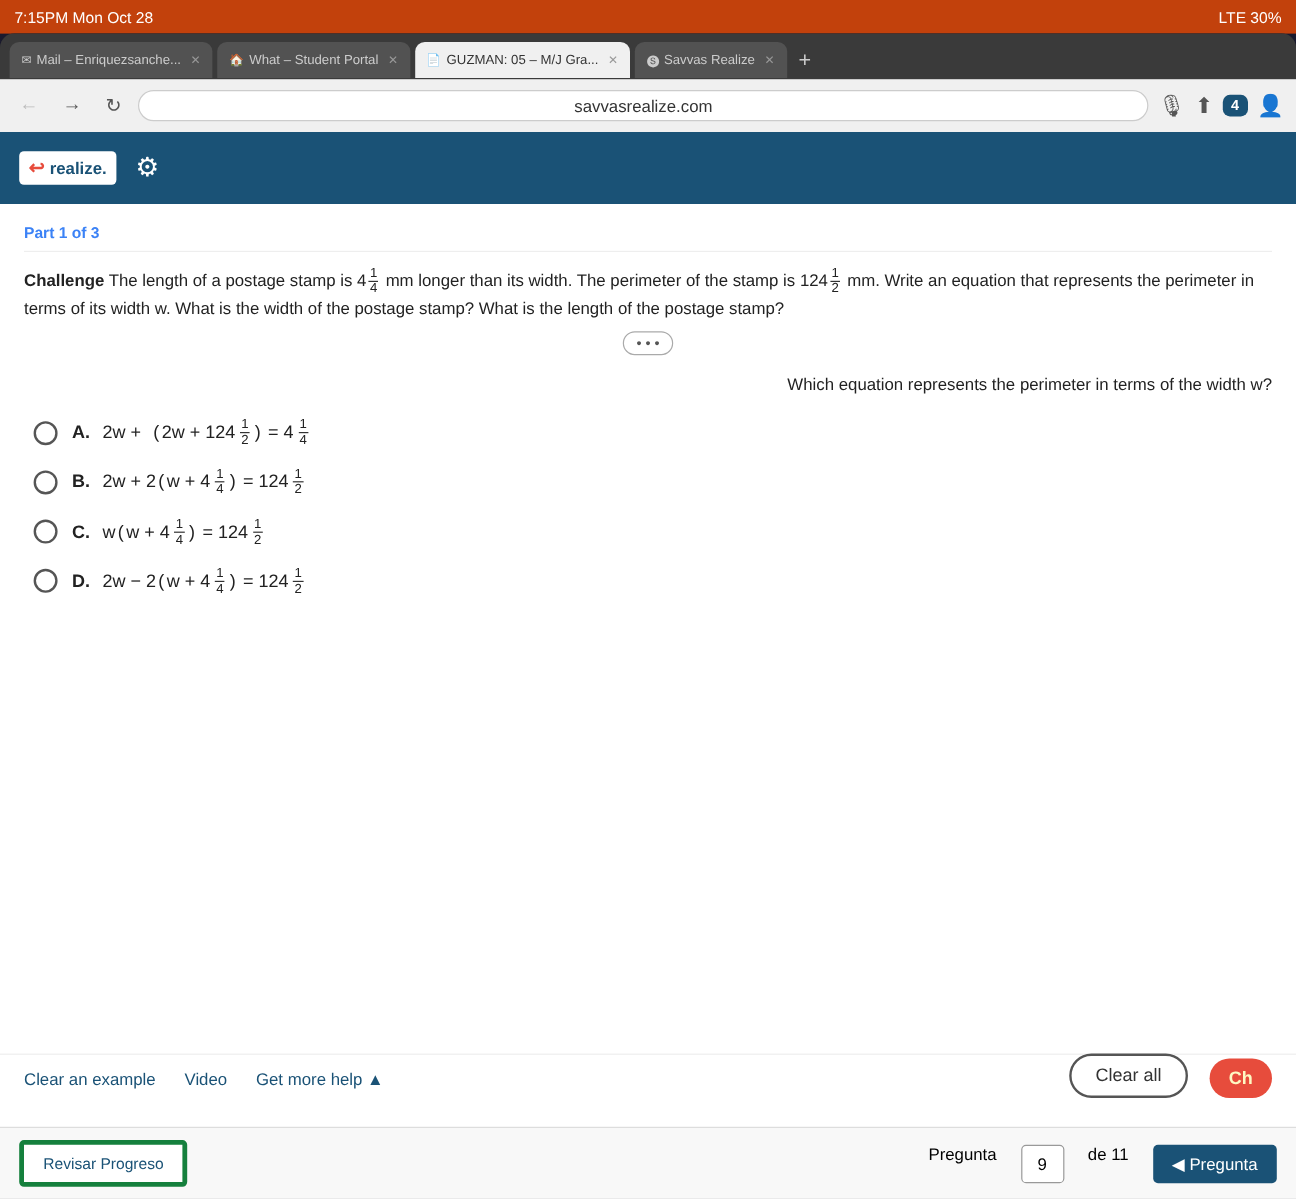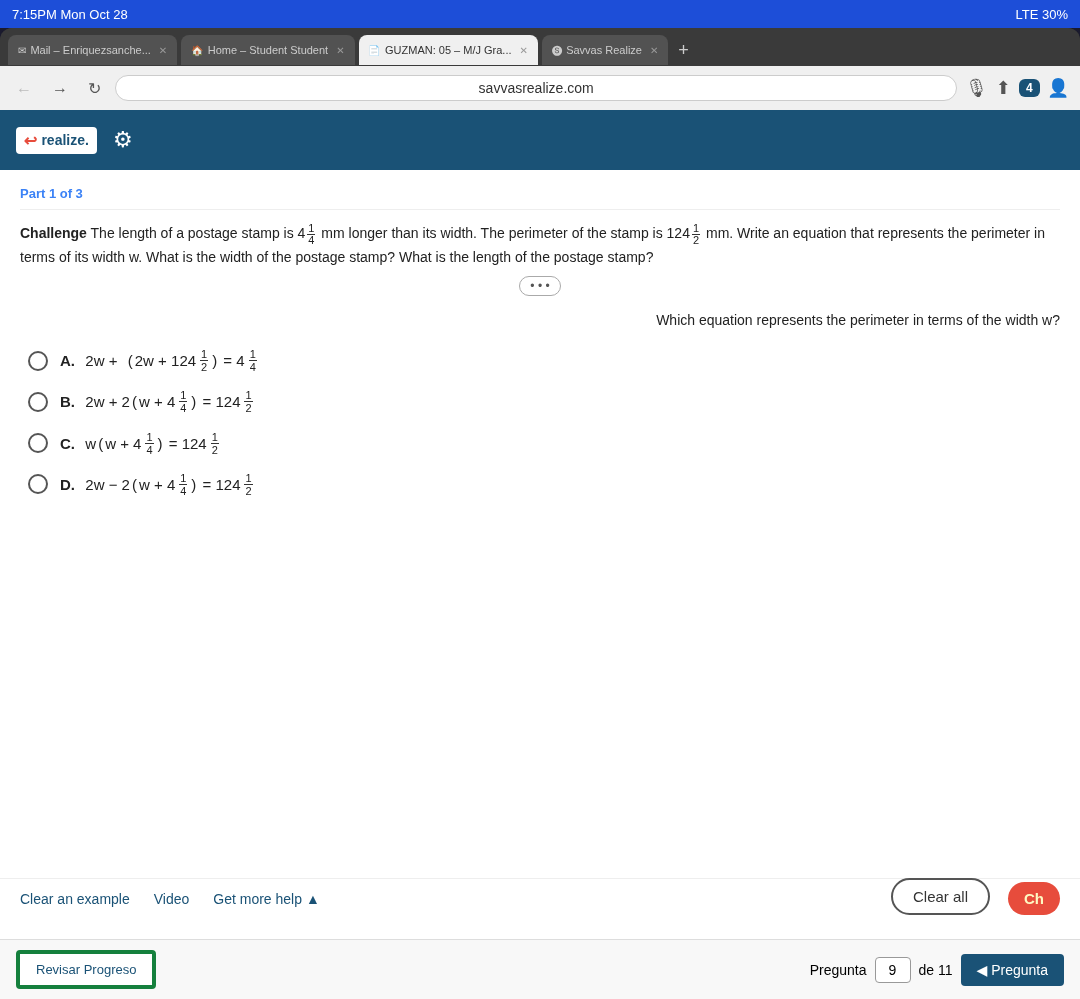--- a/index.html
+++ b/index.html
@@ -7,21 +7,21 @@
       background: #1a1a2e;
       font-family: -apple-system, BlinkMacSystemFont, 'Segoe UI', Arial, sans-serif;
       width: 1080px;
       height: 999px;
       overflow: hidden;
       position: relative;
     }
 
     
     .status-bar {
-      background: #1d4ed8;
+      background: #c2410c;
       color: white;
       display: flex;
       justify-content: space-between;
       align-items: center;
       padding: 4px 12px;
       font-size: 13px;
       height: 28px;
     }
 
     
@@ -315,22 +315,21 @@
       border-radius: 4px;
       padding: 8px 16px;
       font-size: 13px;
       cursor: pointer;
       color: #1a5276;
       font-weight: 500;
     }
 
     .pagination {
       display: flex;
-      align-items: center;
-      gap: 8px;
+      gap: 20px;
       font-size: 14px;
     }
 
     .page-input {
       border: 1px solid #999;
       border-radius: 4px;
       width: 36px;
       text-align: center;
       padding: 4px;
       font-size: 14px;
@@ -360,21 +359,21 @@
 <div class="browser-chrome">
 
   <div class="tab-bar">
     <div class="tab">
       <span style="font-size:10px;">✉</span>
       <span>Mail – Enriquezsanche...</span>
       <span class="close-x">✕</span>
     </div>
     <div class="tab">
       <span style="font-size:10px;">🏠</span>
-      <span>Home – Student Student</span>
+      <span>What – Student Portal</span>
       <span class="close-x">✕</span>
     </div>
     <div class="tab active">
       <span style="font-size:10px;">📄</span>
       <span>GUZMAN: 05 – M/J Gra...</span>
       <span class="close-x">✕</span>
     </div>
     <div class="tab">
       <span style="font-size:10px;">🅢</span>
       <span>Savvas Realize</span>

